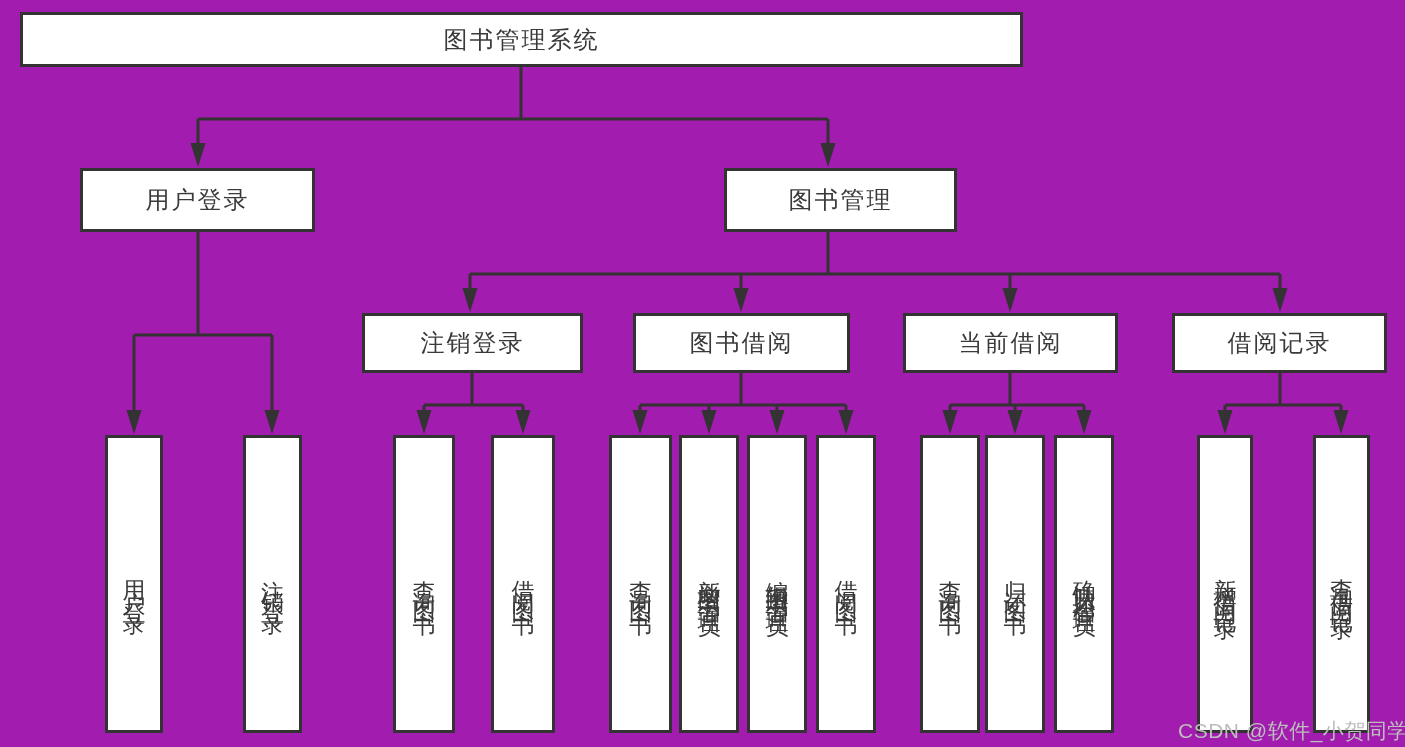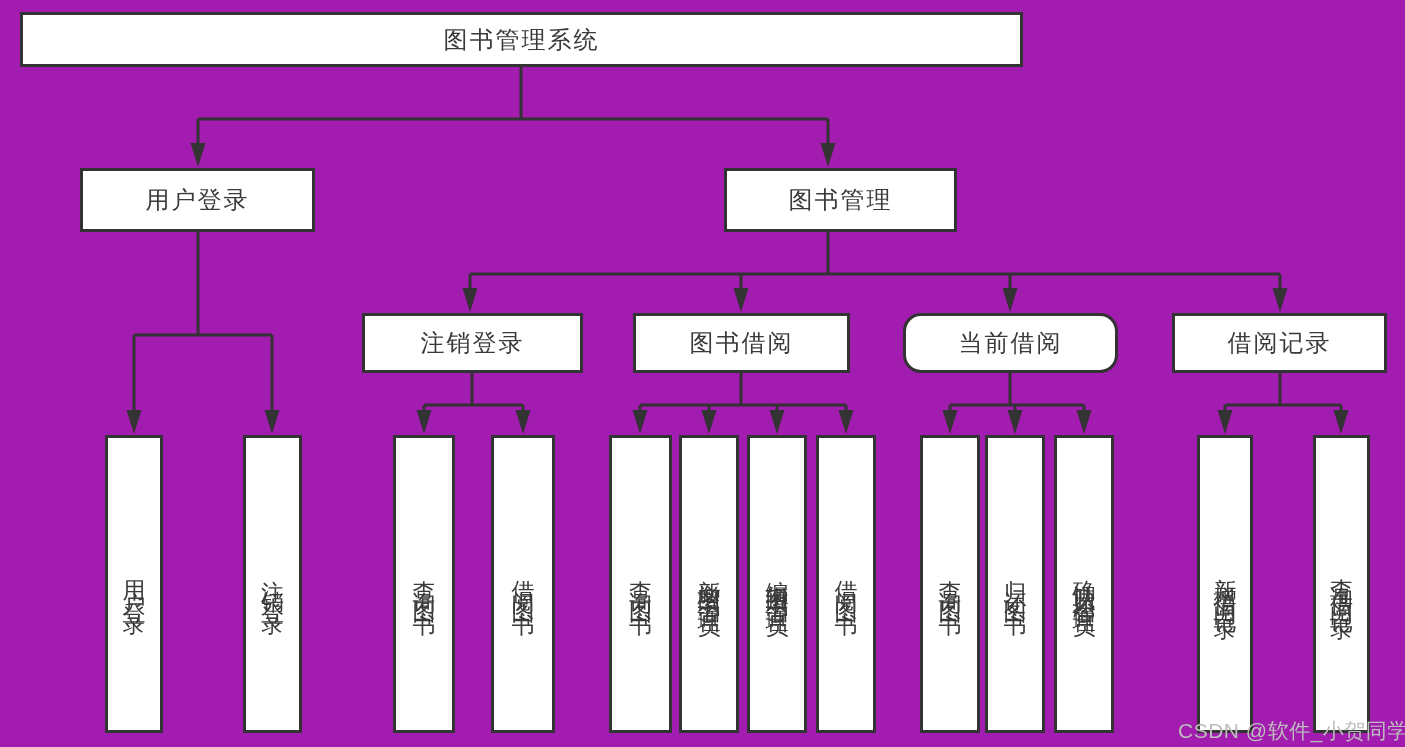--- a/index.html
+++ b/index.html
@@ -73,21 +73,21 @@
     </g>
   </svg>
 
   <div class="hnode" style="left:20px;top:12px;width:1003px;height:55px;">图书管理系统</div>
 
   <div class="hnode" style="left:80px;top:168px;width:235px;height:64px;">用户登录</div>
   <div class="hnode" style="left:712px;top:168px;width:233px;height:64px;margin-left:12px;">图书管理</div>
 
   <div class="hnode" style="left:362px;top:313px;width:221px;height:60px;">注销登录</div>
   <div class="hnode" style="left:633px;top:313px;width:217px;height:60px;">图书借阅</div>
-  <div class="hnode" style="left:903px;top:313px;width:215px;height:60px;border-radius:18px;">当前借阅</div>
+  <div class="hnode" style="left:903px;top:313px;width:215px;height:60px;">当前借阅</div>
   <div class="hnode" style="left:1172px;top:313px;width:215px;height:60px;">借阅记录</div>
 
   <div class="vnode" style="left:105px;top:435px;width:58px;height:298px;">
     <span class="vtxt">用户登录</span>
   </div>
   <div class="vnode" style="left:243px;top:435px;width:59px;height:298px;">
     <span class="vtxt">注销登录</span>
   </div>
 
   <div class="vnode" style="left:393px;top:435px;width:62px;height:298px;">

